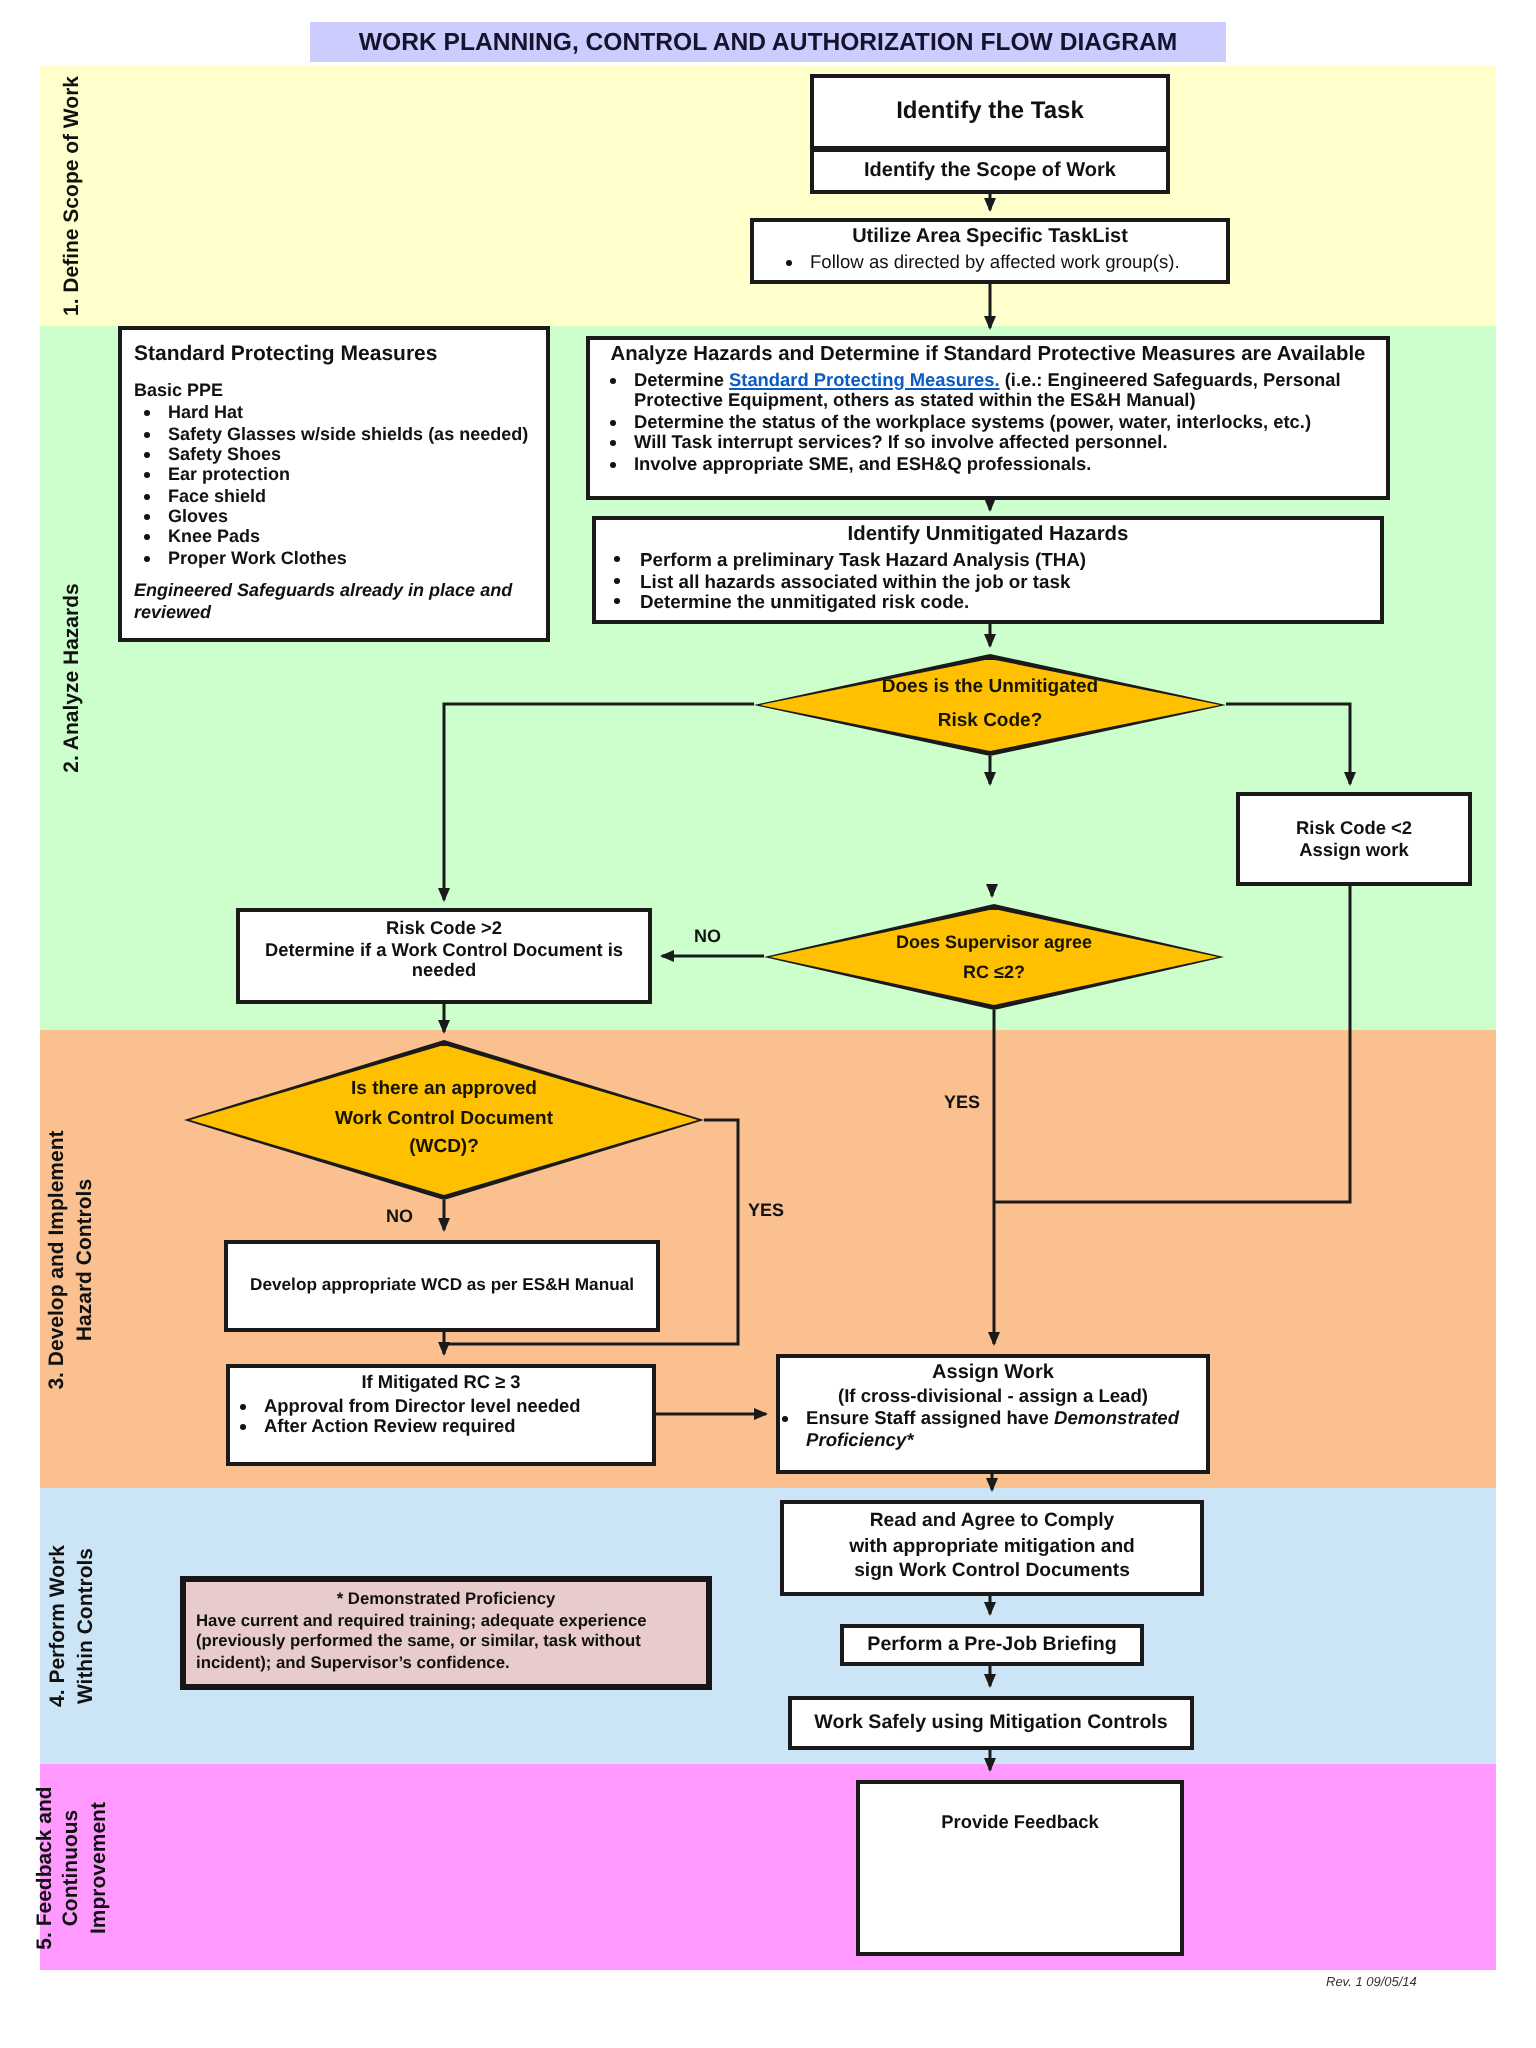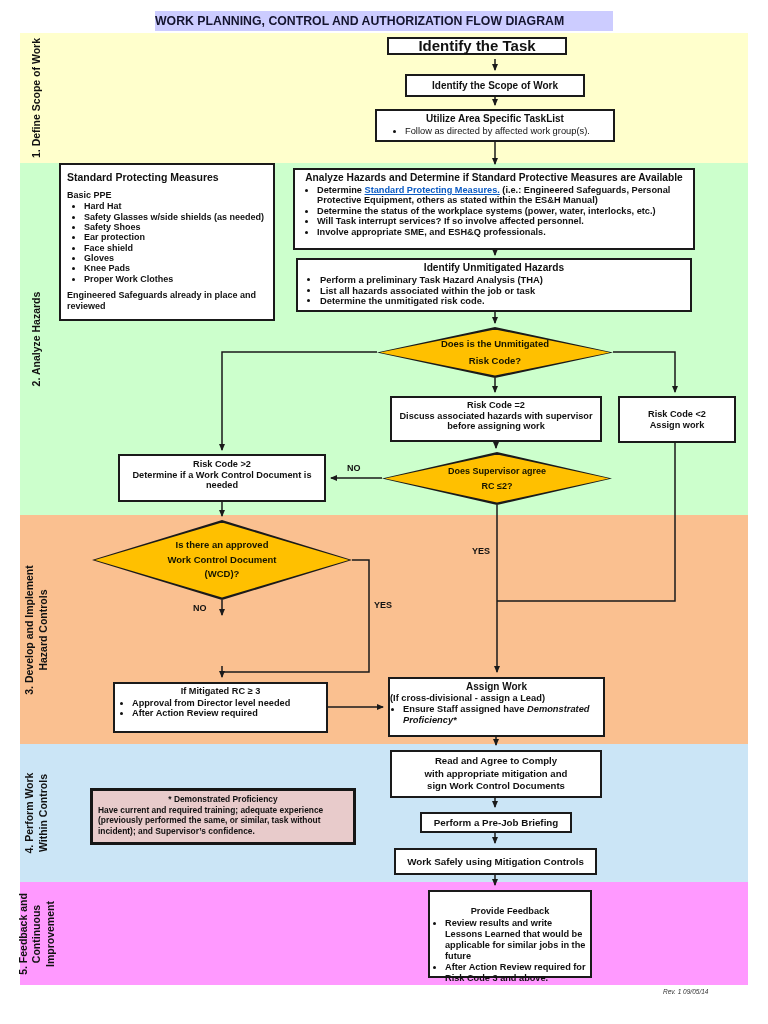--- a/index.html
+++ b/index.html
@@ -1,19 +1,19 @@
 <!DOCTYPE html>
 <html><head>
 <meta charset="utf-8">
 <style>
   html,body{margin:0;padding:0;background:#fff;}
   .page{position:relative;width:768px;height:1024px;background:#fff;overflow:hidden;
         font-family:"Liberation Sans",sans-serif;color:#111;}
   .title-bar{position:absolute;left:155px;top:11px;width:458px;height:20px;background:#CCCCFF;
-        font-size:12.3px;font-weight:700;line-height:20px;color:#14142e;z-index:3;}
+        font-size:12.3px;font-weight:700;line-height:20px;text-align:center;color:#14142e;z-index:3;}
   .band{position:absolute;left:20px;width:728px;z-index:0;}
   .band1{top:33px;height:130px;background:#FFFFCC;}
   .band2{top:163px;height:352px;background:#CCFFCC;}
   .band3{top:515px;height:229px;background:#FAC090;}
   .band4{top:744px;height:138px;background:#CBE5F6;}
   .band5{top:882px;height:103px;background:#FF99FF;}
   .band-label{position:absolute;z-index:2;height:40px;display:flex;align-items:center;justify-content:center;
         font-size:10.5px;font-weight:700;text-align:center;white-space:pre-line;line-height:1.3;
         transform:rotate(-90deg);}
   .connectors{position:absolute;left:0;top:0;z-index:1;pointer-events:none;}
@@ -82,21 +82,21 @@
       <path d="M352,560 H369 V672 H222"></path>
       <path d="M222,666 V677" marker-end="url(#ah)"></path>
       <path d="M328,707 H383" marker-end="url(#ah)"></path>
       <path d="M496,737 V745" marker-end="url(#ah)"></path>
       <path d="M495,798 V807" marker-end="url(#ah)"></path>
       <path d="M495,833 V843" marker-end="url(#ah)"></path>
       <path d="M495,875 V885" marker-end="url(#ah)"></path>
     </g>
   </svg>
 
-  <div class="node ctr" style="left:387px;top:37px;width:180px;height:18px;font-size:15px;">
+  <div class="node ctr" style="left:405px;top:37px;width:180px;height:38px;font-size:12px;">
     <span class="ttl">Identify the Task</span>
   </div>
   <div class="node ctr" style="left:405px;top:74px;width:180px;height:23px;font-size:10px;">
     <span class="ttl">Identify the Scope of Work</span>
   </div>
   <div class="node" style="left:375px;top:109px;width:240px;height:33px;font-size:9.3px;padding-top:2px;">
     <div class="ttl" style="font-size:10px;">Utilize Area Specific TaskList</div>
     <ul class="bullets" style="padding-left:28px;">
       <li>Follow as directed by affected work group(s).</li>
     </ul>
@@ -108,21 +108,21 @@
     <ul class="bullets b700">
       <li>Hard Hat</li>
       <li>Safety Glasses w/side shields (as needed)</li>
       <li>Safety Shoes</li>
       <li>Ear protection</li>
       <li>Face shield</li>
       <li>Gloves</li>
       <li>Knee Pads</li>
       <li>Proper Work Clothes</li>
     </ul>
-    <div class="b600" style="margin-top:6px;">Engineered Safeguards already in place and reviewed</div>
+    <div class="b600" style="margin-top:6px;font-style:italic;">Engineered Safeguards already in place and reviewed</div>
   </div>
 
   <div class="node" style="left:293px;top:168px;width:402px;height:82px;font-size:9.2px;padding:2px 5px;line-height:1.14;">
     <div class="ttl" style="font-size:10.2px;">Analyze Hazards and Determine if Standard Protective Measures are Available</div>
     <ul class="bullets b700">
       <li><span>Determine </span><a class="link">Standard Protecting Measures.</a><span> (i.e.: Engineered Safeguards, Personal Protective Equipment, others as stated within the ES&amp;H Manual)</span></li>
       <li>Determine the status of the workplace systems (power, water, interlocks, etc.)</li>
       <li>Will Task interrupt services? If so involve affected personnel.</li>
       <li>Involve appropriate SME, and ESH&amp;Q professionals.</li>
     </ul>
@@ -137,24 +137,20 @@
     </ul>
   </div>
 
   <div class="diamond" style="left:377px;top:327px;width:236px;height:51px;">
     <div class="diamond-in" style="font-size:9.5px;line-height:1.7;">
       <div>Does is the Unmitigated</div>
       <div>Risk Code?</div>
     </div>
   </div>
 
-  <div class="node" style="left:390px;top:396px;width:212px;height:46px;font-size:9.2px;padding-top:2px;text-align:center;">
-    <div class="ttl">Risk Code =2</div>
-    <div class="b600">Discuss associated hazards with supervisor before assigning work</div>
-  </div>
 
   <div class="node" style="left:618px;top:396px;width:118px;height:47px;font-size:9.2px;text-align:center;display:flex;flex-direction:column;justify-content:center;">
     <div class="ttl">Risk Code &lt;2</div>
     <div class="b600">Assign work</div>
   </div>
 
   <div class="node" style="left:118px;top:454px;width:208px;height:48px;font-size:9.2px;padding-top:3px;text-align:center;">
     <div class="ttl">Risk Code &gt;2</div>
     <div class="b600">Determine if a Work Control Document is needed</div>
   </div>
@@ -173,32 +169,35 @@
     <div class="diamond-in" style="font-size:9.5px;line-height:1.55;">
       <div>Is there an approved</div>
       <div>Work Control Document</div>
       <div>(WCD)?</div>
     </div>
   </div>
 
   <div class="edge-label" style="left:193px;top:603px;">NO</div>
   <div class="edge-label" style="left:374px;top:600px;">YES</div>
 
+  <div class="node ctr" style="left:112px;top:620px;width:218px;height:46px;font-size:8.6px;">
+    <span class="ttl">Develop appropriate WCD as per ES&amp;H Manual</span>
+  </div>
 
   <div class="node" style="left:113px;top:682px;width:215px;height:51px;font-size:9.2px;padding-top:2px;">
     <div class="ttl">If Mitigated RC ≥ 3</div>
     <ul class="bullets b700">
       <li>Approval from Director level needed</li>
       <li>After Action Review required</li>
     </ul>
   </div>
 
   <div class="node" style="left:388px;top:677px;width:217px;height:60px;font-size:9.3px;padding-top:2px;">
     <div class="ttl" style="font-size:10px;">Assign Work</div>
-    <div class="b600" style="">(If cross-divisional - assign a Lead)</div>
+    <div class="b600" style="text-align:center;">(If cross-divisional - assign a Lead)</div>
     <ul class="bullets b600" style="padding-left:13px;">
       <li><span>Ensure Staff assigned have </span><em class="b700" style="font-style:italic;">Demonstrated Proficiency*</em></li>
     </ul>
   </div>
 
   <div class="node" style="left:390px;top:750px;width:212px;height:48px;font-size:9.6px;text-align:center;display:flex;flex-direction:column;justify-content:center;line-height:1.3;">
     <div class="ttl">Read and Agree to Comply</div>
     <div class="b600">with appropriate mitigation and</div>
     <div class="b600">sign Work Control Documents</div>
   </div>
@@ -211,21 +210,17 @@
   <div class="node ctr" style="left:420px;top:812px;width:152px;height:21px;font-size:9.8px;">
     <span class="ttl">Perform a Pre-Job Briefing</span>
   </div>
 
   <div class="node ctr" style="left:394px;top:848px;width:203px;height:27px;font-size:9.8px;">
     <span class="ttl">Work Safely using Mitigation Controls</span>
   </div>
 
   <div class="node" style="left:428px;top:890px;width:164px;height:88px;font-size:9.2px;padding-top:14px;line-height:1.2;">
     <div class="ttl">Provide Feedback</div>
-    <ul class="bullets b600" style="padding-left:15px;">
-      <li>Review results and write Lessons Learned that would be applicable for similar jobs in the future</li>
-      <li>After Action Review required for Risk Code 3 and above.</li>
-    </ul>
   </div>
 
   <div class="rev" style="left:663px;top:988px;">Rev. 1 09/05/14</div>
 
 </div>
 
 </body></html>

